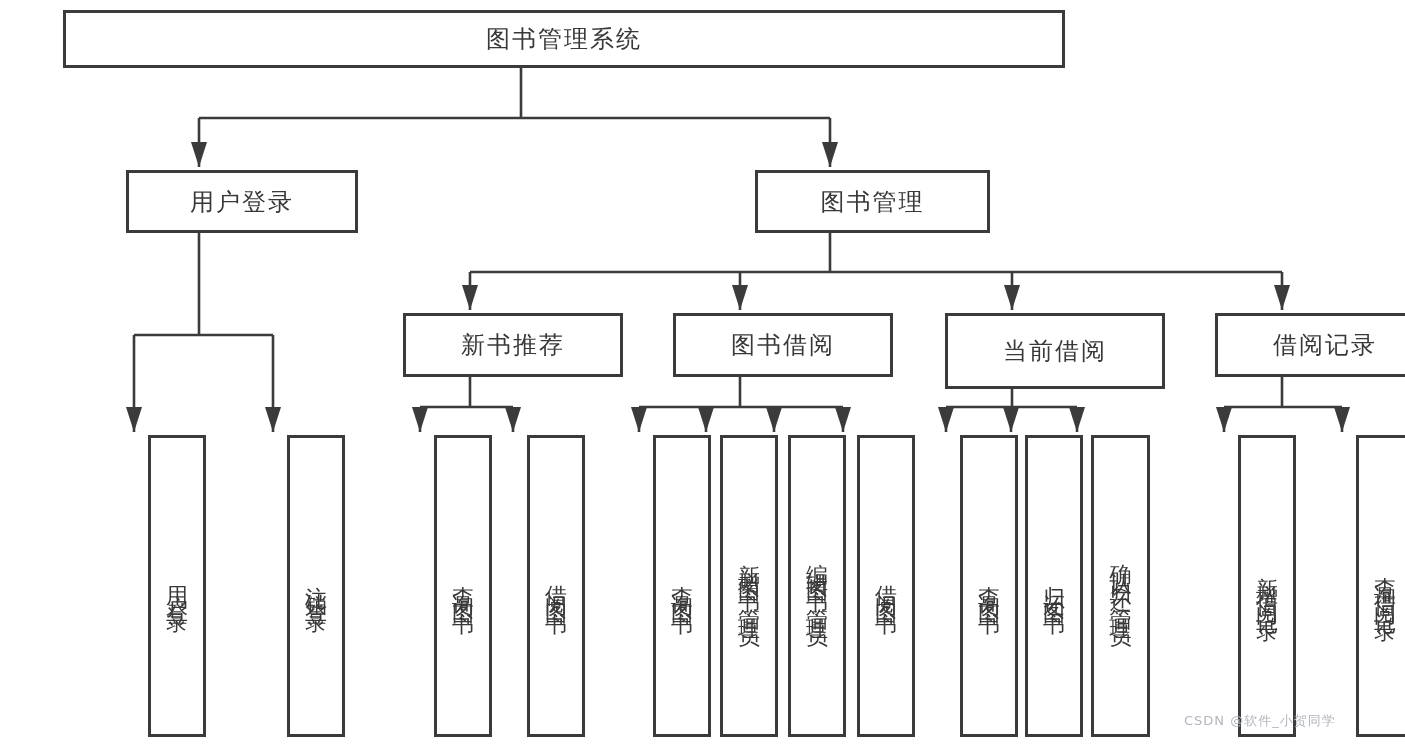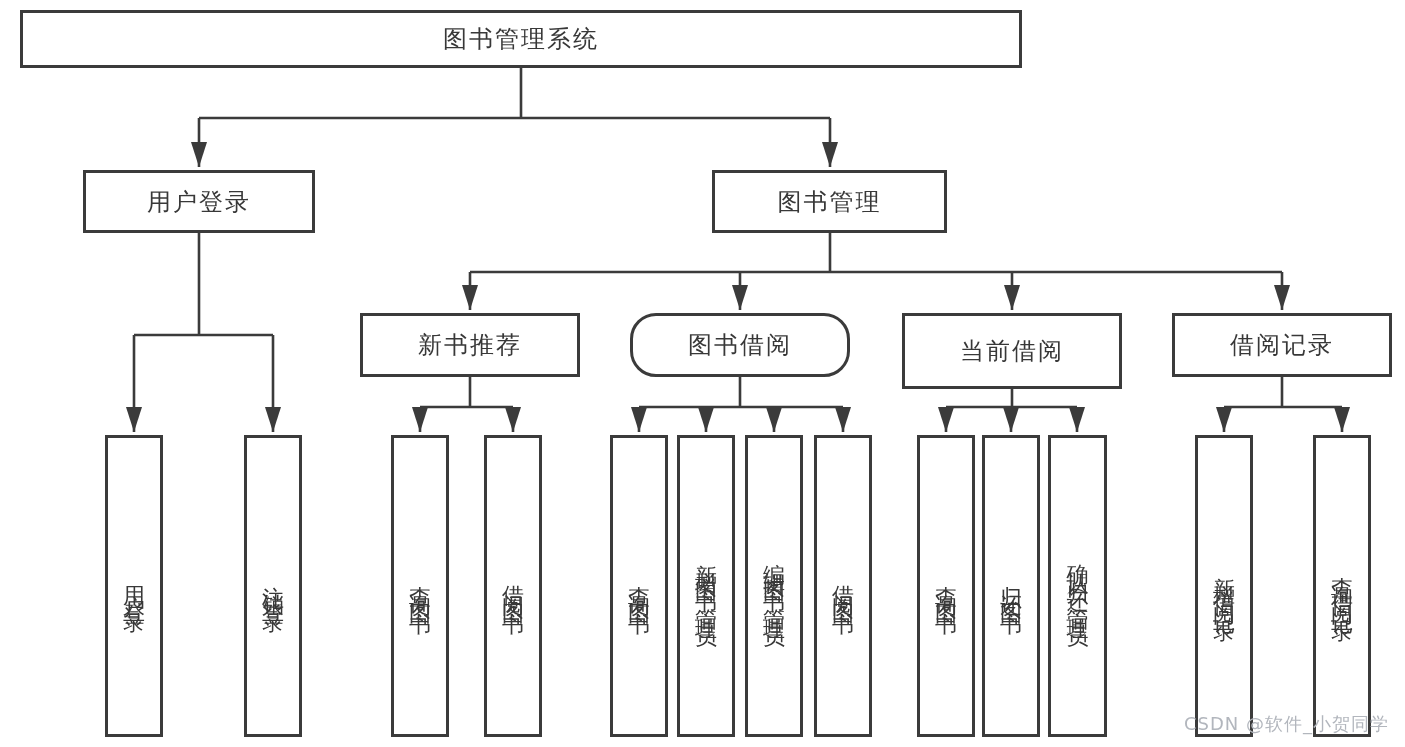--- a/index.html
+++ b/index.html
@@ -18,34 +18,35 @@
   .wires{position:absolute;left:0;top:0;width:1405px;height:747px;}
   .wires path{stroke:var(--line);stroke-width:2.6;fill:none;}
   .wires .arrowhead{fill:var(--line);stroke:none;}
   .node{
     position:absolute;
     box-sizing:border-box;
     border:3px solid var(--line);
     background:#fff;
     display:flex;align-items:center;justify-content:center;
     color:var(--text);
+    margin-left:43px;
   }
   .hlabel{font-size:24px;letter-spacing:2px;white-space:nowrap;}
   .leaf span{
     writing-mode:vertical-rl;
     text-orientation:mixed;
     font-size:22px;
     letter-spacing:9px;
     line-height:1.1;
     white-space:nowrap;
   }
   .watermark{
     position:absolute;
     left:1184px;top:712px;
-    font-size:18px;
+    font-size:13px;
     letter-spacing:1px;
     color:#b2b6bd;
     white-space:nowrap;
     z-index:5;
     text-align:center;
   }
 </style>
 </head>
 <body>
 
@@ -99,21 +100,21 @@
   <div class="node" style="left:83px;top:170px;width:232px;height:63px;">
     <span class="hlabel">用户登录</span>
   </div>
   <div class="node" style="left:712px;top:170px;width:235px;height:63px;">
     <span class="hlabel">图书管理</span>
   </div>
 
   <div class="node" style="left:360px;top:313px;width:220px;height:64px;">
     <span class="hlabel">新书推荐</span>
   </div>
-  <div class="node" style="left:630px;top:313px;width:220px;height:64px;border-radius:26px;">
+  <div class="node" style="left:630px;top:313px;width:220px;height:64px;">
     <span class="hlabel">图书借阅</span>
   </div>
   <div class="node" style="left:902px;top:313px;width:220px;height:76px;">
     <span class="hlabel">当前借阅</span>
   </div>
   <div class="node" style="left:1172px;top:313px;width:220px;height:64px;">
     <span class="hlabel">借阅记录</span>
   </div>
 
   <div class="node leaf" style="left:105px;top:435px;width:58px;height:302px;">

